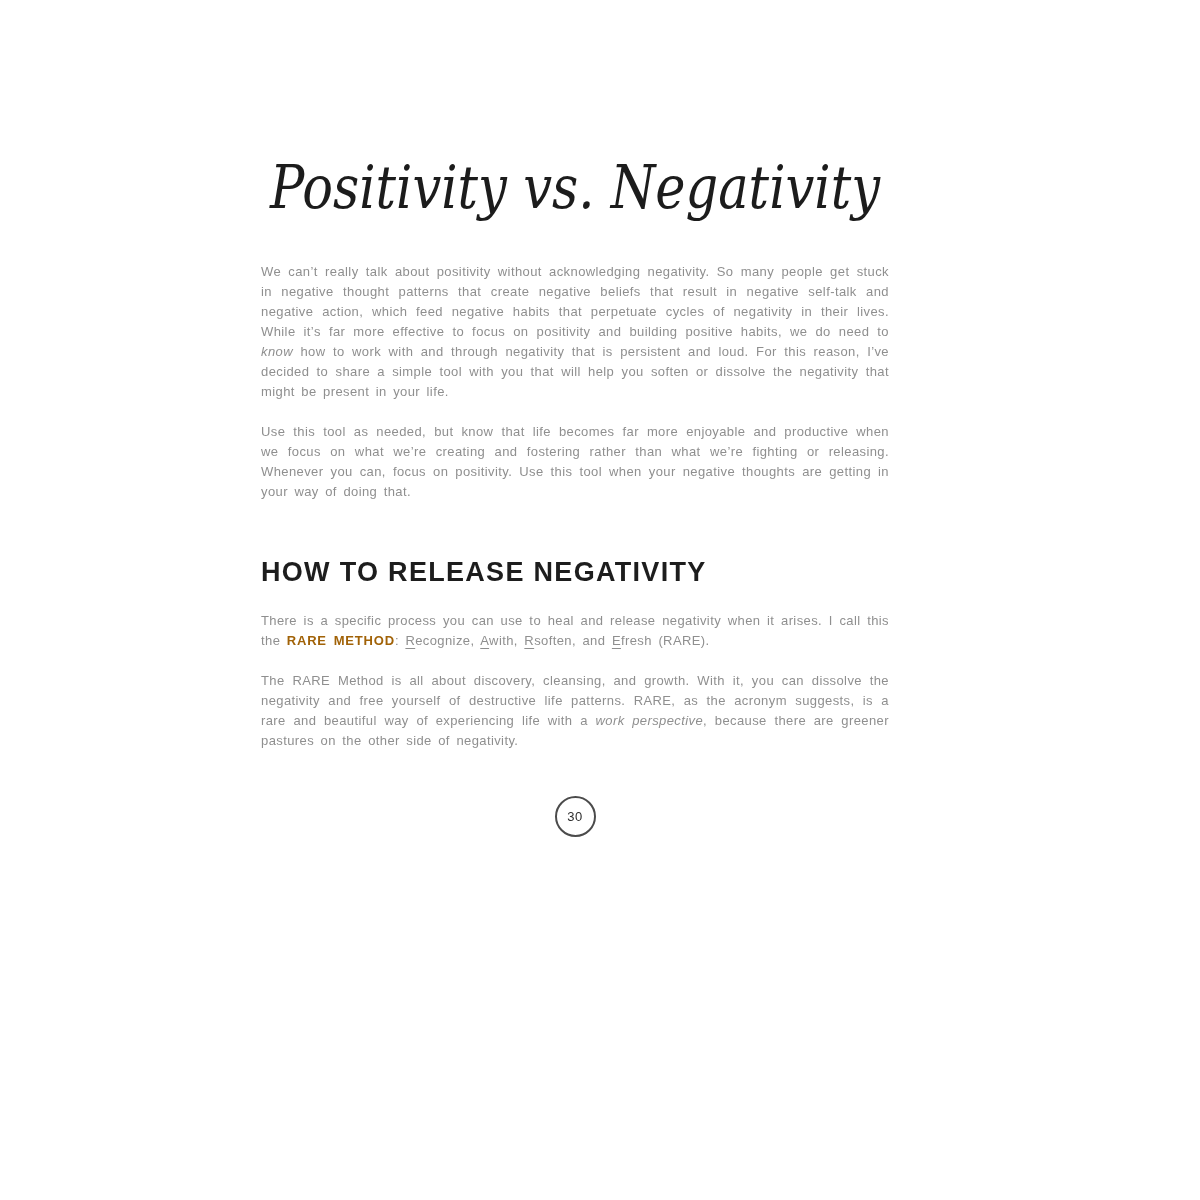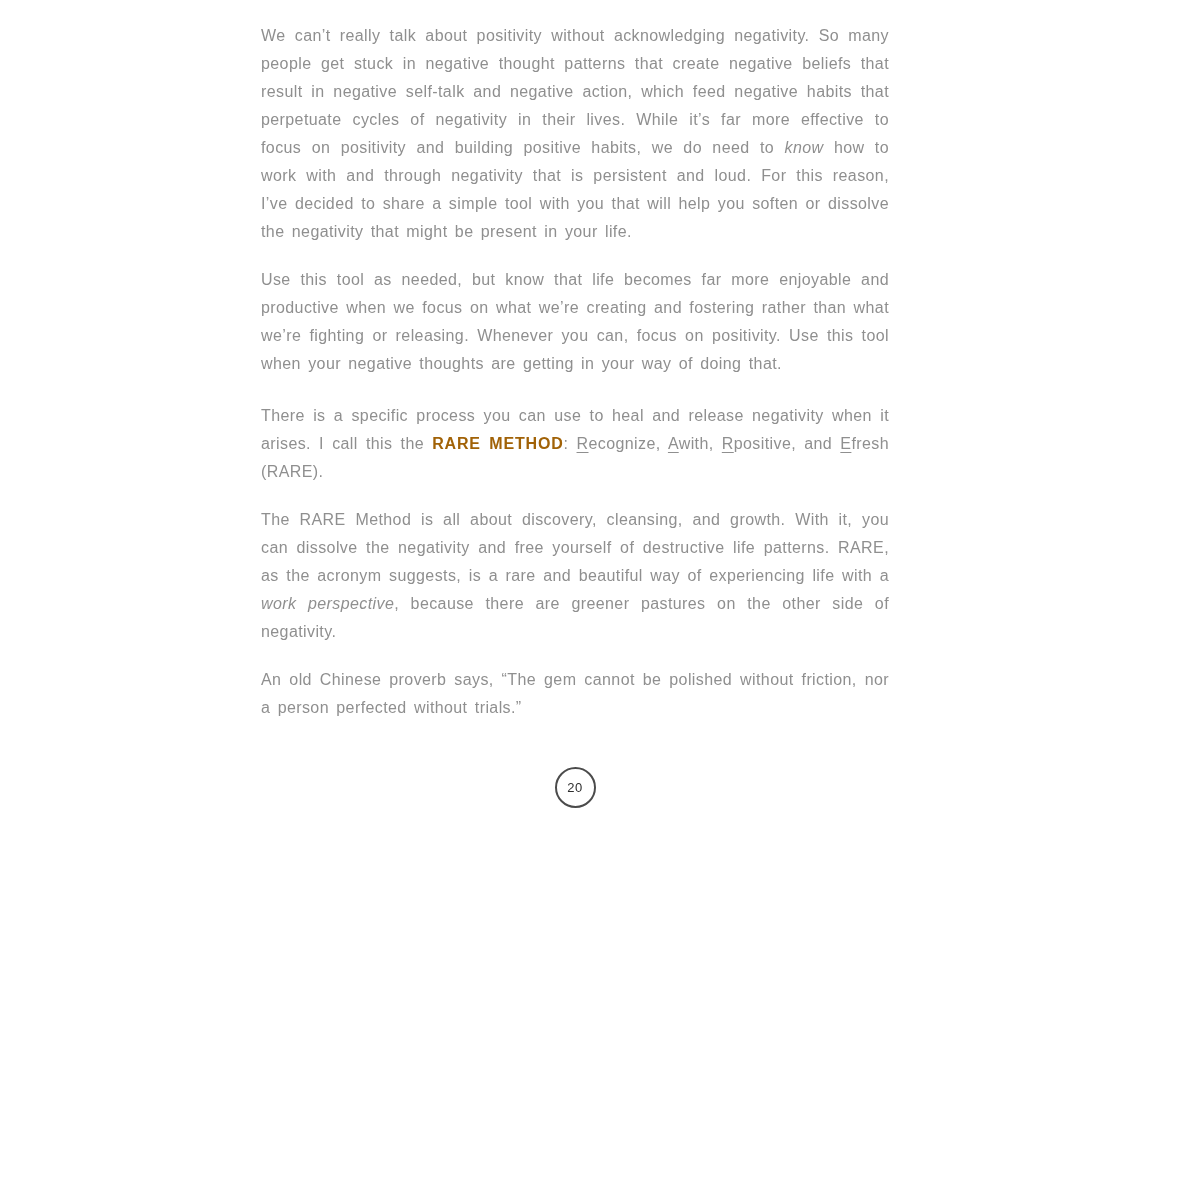--- a/index.html
+++ b/index.html
@@ -26,22 +26,22 @@
   .title-wrap svg { display: block; margin: 0 auto; }
   .title-wrap text {
     font-family: "DejaVu Serif", serif;
     font-style: italic;
     font-weight: 400;
     font-size: 60px;
     fill: #1c1c1c;
   }
   p.body {
     margin: 20px 0 0 0;
-    font-size: 16px;
-    line-height: 28px;
+    font-size: 13px;
+    line-height: 20px;
     letter-spacing: 0.4px;
     word-spacing: 2.5px;
     color: #8f8f8f;
     text-align: justify;
   }
   p.first { margin-top: 22px; }
   p.after-heading { margin-top: 24px; }
   h2.section-heading {
     margin: 55px 0 0 0;
     font-size: 27px;
@@ -73,29 +73,34 @@
     color: #2e2e2e;
     font-size: 13px;
     letter-spacing: 0.5px;
   }
 </style>
 </head>
 <body>
 
 <div class="sheet">
 
+  <header class="title-wrap">
+    <svg width="628" height="100" viewBox="0 0 628 100">
+      <text x="9" y="68" textLength="610" lengthAdjust="spacingAndGlyphs">Positivity vs. Negativity</text>
+    </svg>
+  </header>
 
   <p class="body first"><span>We can’t really talk about positivity without acknowledging negativity. So many people get stuck in negative thought patterns that create negative beliefs that result in negative self-talk and negative action, which feed negative habits that perpetuate cycles of negativity in their lives. While it’s far more effective to focus on positivity and building positive habits, we do need to </span><em>know</em><span> how to work with and through negativity that is persistent and loud. For this reason, I’ve decided to share a simple tool with you that will help you soften or dissolve the negativity that might be present in your life.</span></p>
 
   <p class="body">Use this tool as needed, but know that life becomes far more enjoyable and productive when we focus on what we’re creating and fostering rather than what we’re fighting or releasing. Whenever you can, focus on positivity. Use this tool when your negative thoughts are getting in your way of doing that.</p>
 
+  <h2 class="section-heading">HOW TO RELEASE NEGATIVITY</h2>
 
-  <p class="body after-heading"><span>There is a specific process you can use to heal and release negativity when it arises. I call this the </span><span class="rare-bold">RARE METHOD</span><span>: </span><u class="initial">R</u><span>ecognize, </span><u class="initial">A</u><span>with, </span><u class="initial">R</u><span>positive, and </span><u class="initial">E</u><span>fresh (RARE).</span></p>
+  <p class="body after-heading"><span>There is a specific process you can use to heal and release negativity when it arises. I call this the </span><span class="rare-bold">RARE METHOD</span><span>: </span><u class="initial">R</u><span>ecognize, </span><u class="initial">A</u><span>with, </span><u class="initial">R</u><span>soften, and </span><u class="initial">E</u><span>fresh (RARE).</span></p>
 
   <p class="body"><span>The RARE Method is all about discovery, cleansing, and growth. With it, you can dissolve the negativity and free yourself of destructive life patterns. RARE, as the acronym suggests, is a rare and beautiful way of experiencing life with a </span><em>work perspective</em><span>, because there are greener pastures on the other side of negativity.</span></p>
 
-  <p class="body">An old Chinese proverb says, “The gem cannot be polished without friction, nor a person perfected without trials.”</p>
 
   <div class="page-badge">
-    <span>20</span>
+    <span>30</span>
   </div>
 
 </div>
 
 </body></html>

